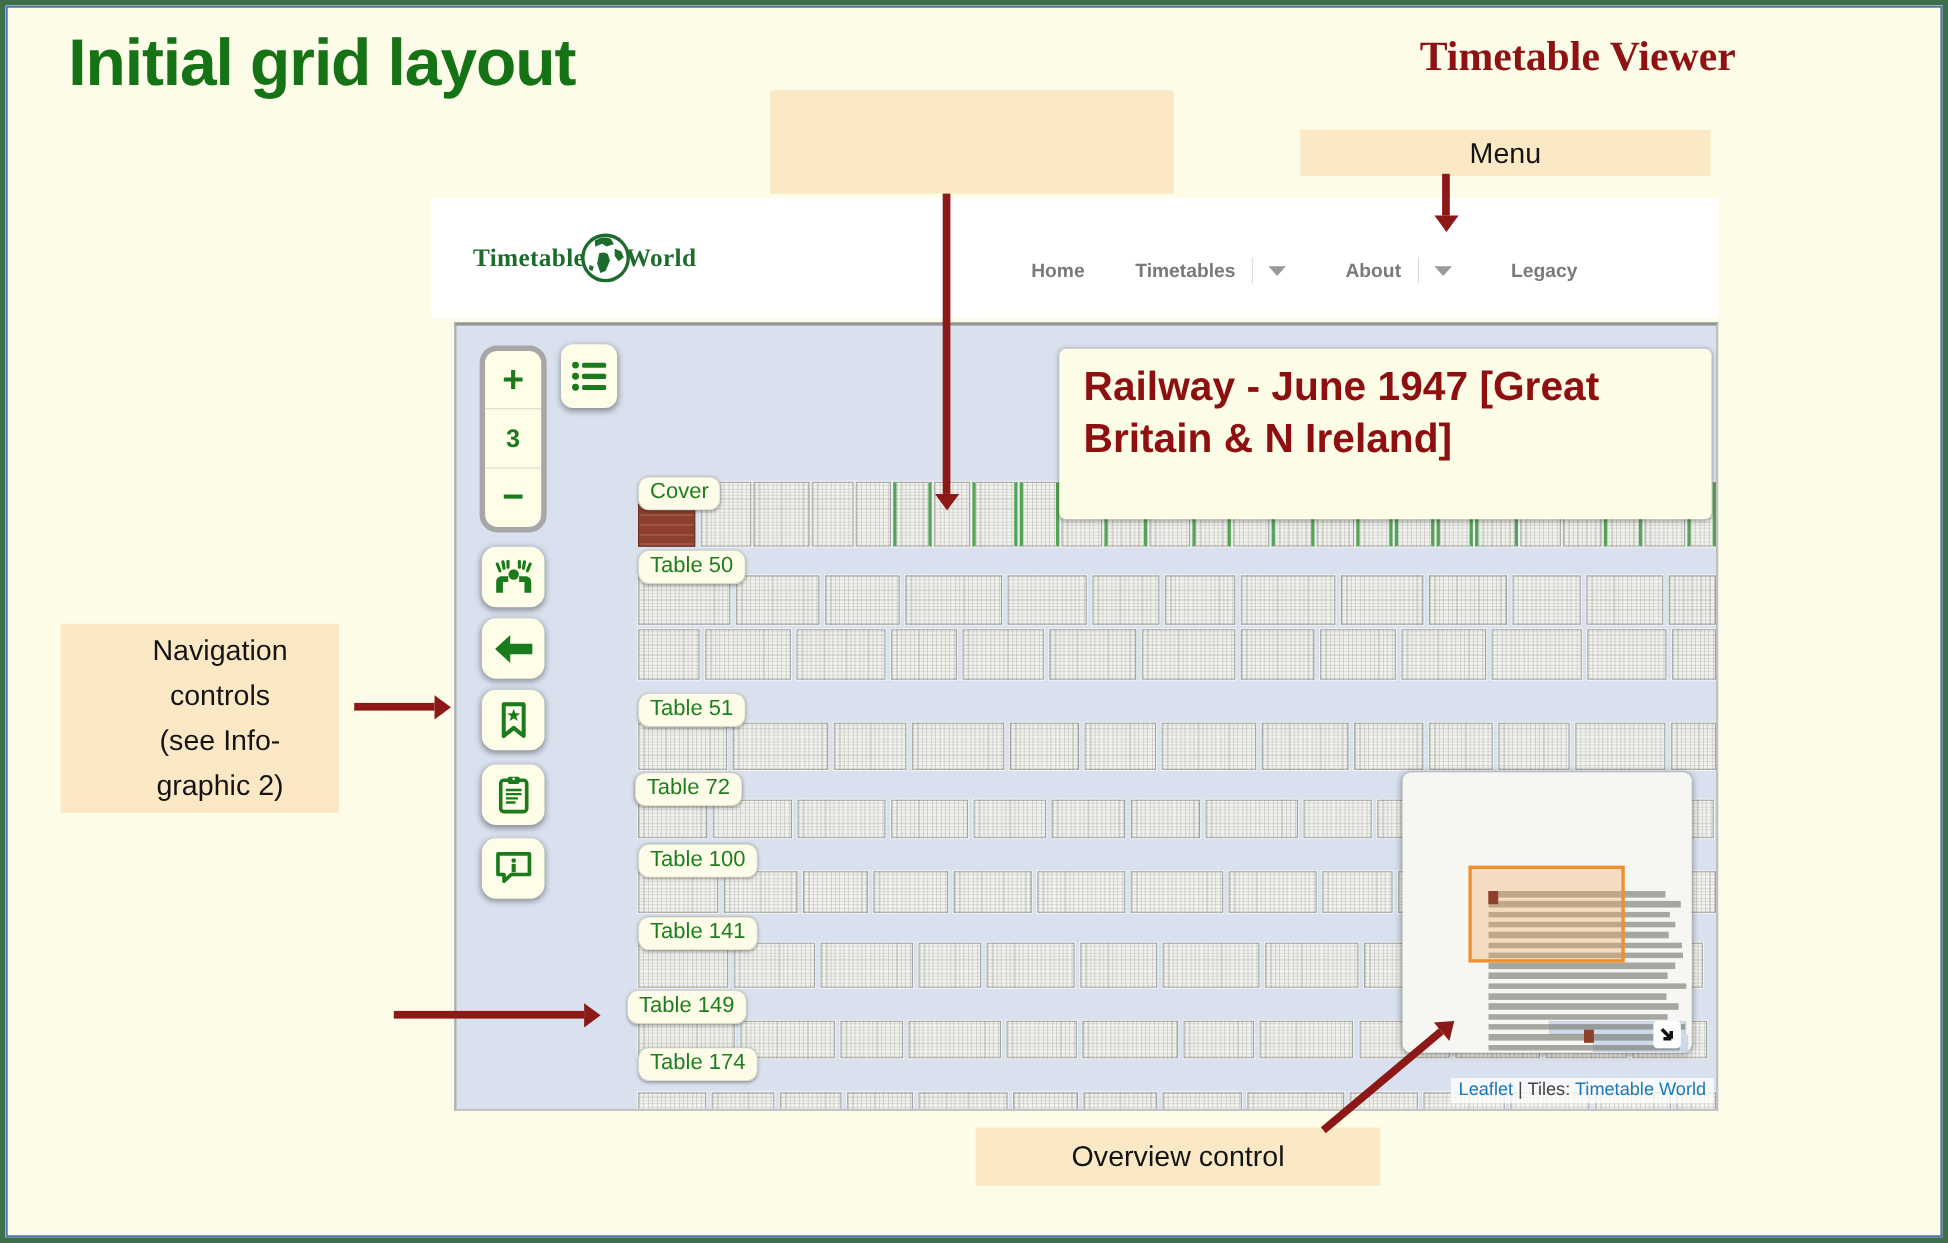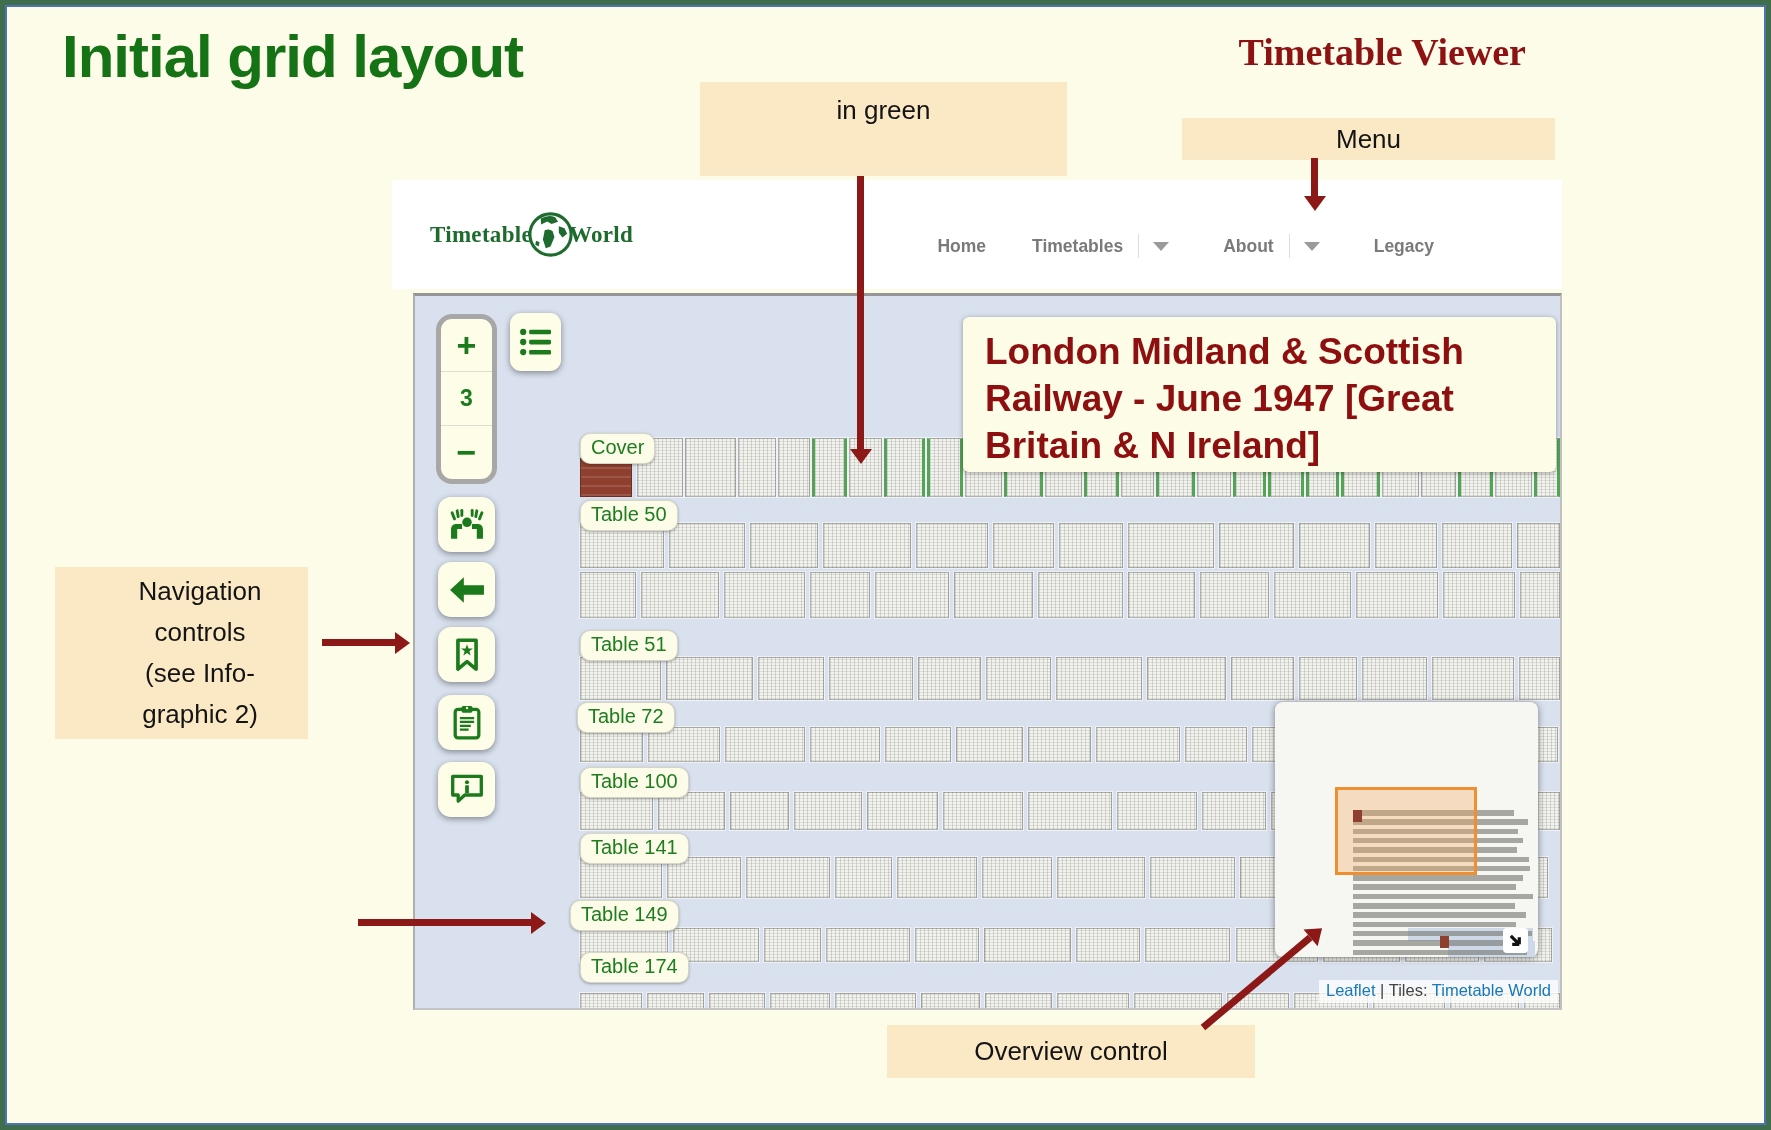--- a/index.html
+++ b/index.html
@@ -6,21 +6,21 @@
   *{box-sizing:border-box;}
   body{font-family:"Liberation Sans",sans-serif;}
 
   .slide{position:relative;width:1771px;height:1130px;background:#fcfce8;overflow:hidden;}
   .slide::before{content:"";position:absolute;inset:0;border:5px solid #3e6e4b;
     box-shadow:inset 0 0 0 2px #4d73b5;pointer-events:none;z-index:99;}
 
   
   .slide-title{position:absolute;left:62px;top:22px;font-size:60px;font-weight:bold;
     letter-spacing:-1px;color:#157315;}
-  .slide-heading{position:absolute;left:1090px;top:30px;width:436px;text-align:right;
+  .slide-heading{position:absolute;left:1142px;top:30px;width:436px;text-align:right;
     font-family:"Liberation Serif",serif;font-weight:bold;font-size:38px;color:#8e1212;}
 
   
   .ann{position:absolute;background:#fbe9c6;color:#141414;font-size:26px;text-align:center;z-index:10;}
   .ann-station{left:700px;top:82px;width:367px;height:94px;line-height:38px;padding-top:9px;}
   .ann-menu{left:1182px;top:118px;width:373px;height:42px;line-height:42px;}
   .ann-nav{left:55px;top:567px;width:253px;height:172px;line-height:41px;padding-top:4px;padding-left:37px;}
   .ann-labels{left:150px;top:880px;width:206px;height:92px;line-height:38px;padding-top:9px;}
   .ann-overview{left:887px;top:1025px;width:368px;height:53px;line-height:53px;}
 
@@ -106,21 +106,20 @@
 </style>
 </head>
 <body>
 
 <div class="slide">
 
   <div class="slide-title">Initial grid layout</div>
   <div class="slide-heading">Timetable Viewer</div>
 
   <div class="ann ann-station">
-    <div>in green</div>
   </div>
   <div class="ann ann-menu">Menu</div>
   <div class="ann ann-nav">
     <div>Navigation</div>
     <div>controls</div>
     <div>(see Info-</div>
     <div>graphic 2)</div>
   </div>
   <div class="ann ann-overview">Overview control</div>
 
@@ -215,21 +214,20 @@
 
     <div class="sqbtn tbtn" style="top:466px;">
       <svg width="36" height="33" viewBox="0 0 32 30">
         <path d="M3 3 h26 v17 h-15 l-6 5.5 v-5.5 H3 z" fill="none" stroke="currentColor" stroke-width="3" stroke-linejoin="round"></path>
         <circle cx="16" cy="8.4" r="1.9" fill="currentColor"></circle>
         <rect x="14.3" y="11.2" width="3.4" height="7" fill="currentColor"></rect>
       </svg>
     </div>
 
     <div class="overlay-title">
-      <div>London Midland &amp; Scottish</div>
       <div>Railway - June 1947 [Great</div>
       <div>Britain &amp; N Ireland]</div>
     </div>
 
     <div class="minimap">
       <div class="mm-preview">
           <div class="mm-patch" style="left: 55px; top: 118px; width: 125px; height: 13px;"></div>
           <div class="mm-patch" style="left: 95px; top: 131px; width: 87px; height: 16px;"></div>
           <div class="mm-bar" style="top: 0px; width: 161px;"></div>
           <div class="mm-bar" style="top: 9.3px; width: 175px;"></div>

